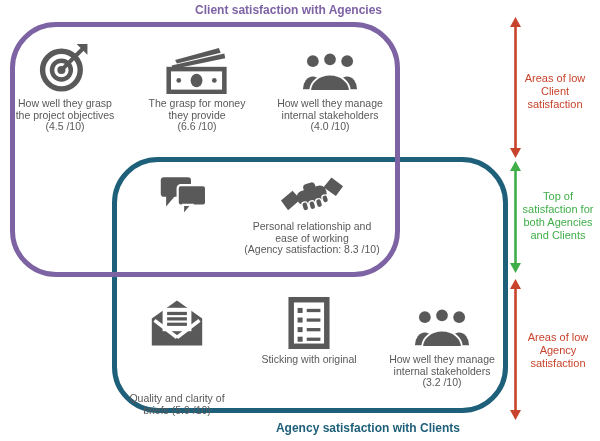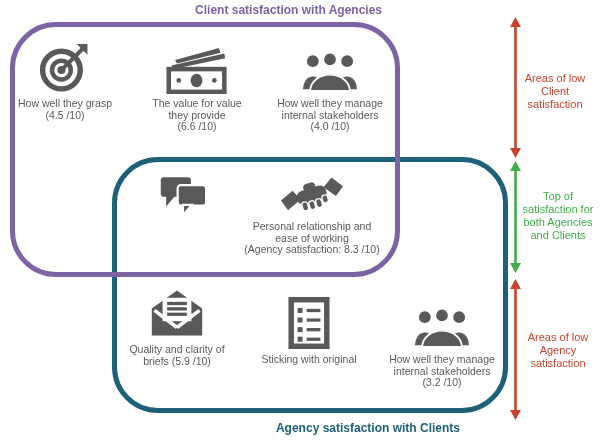--- a/index.html
+++ b/index.html
@@ -52,37 +52,38 @@
         <circle cx="25" cy="33" r="21" fill="none" stroke="currentColor" stroke-width="6"></circle>
         <circle cx="25" cy="33" r="10.5" fill="none" stroke="currentColor" stroke-width="5"></circle>
         <circle cx="25" cy="33" r="4.5" fill="currentColor"></circle>
         <path d="M28 30 L48 10" stroke="currentColor" stroke-width="4.5" fill="none" stroke-linecap="round"></path>
         <polygon points="25,33 34,27 31,24" fill="currentColor"></polygon>
         <polygon points="42,4 54,4 54,16" fill="currentColor"></polygon>
       </svg>
     </div>
     <div class="label">
       <span>How well they grasp</span>
+      <span>the project objectives</span>
       <span>(4.5 /10)</span>
     </div>
   </div>
 
   <div class="item" style="left:136px; top:32px; width:122px;">
     <div class="icon-box" style="height:62px;">
       <svg width="62" height="48" viewBox="0 0 68 52">
         <polygon points="10,15 58,2 60,7 12,19" fill="currentColor"></polygon>
         <polygon points="6,21 64,8 65,13 8,25" fill="currentColor"></polygon>
         <rect x="3" y="25" width="61" height="25" fill="#fff" stroke="currentColor" stroke-width="5"></rect>
         <ellipse cx="33.5" cy="37.5" rx="6.5" ry="7.5" fill="currentColor"></ellipse>
         <circle cx="14" cy="37.5" r="2.6" fill="currentColor"></circle>
         <circle cx="53" cy="37.5" r="2.6" fill="currentColor"></circle>
       </svg>
     </div>
     <div class="label">
-      <span>The value for value</span>
+      <span>The grasp for money</span>
       <span>they provide</span>
       <span>(6.6 /10)</span>
     </div>
   </div>
 
   <div class="item" style="left:266px; top:32px; width:128px;">
     <div class="icon-box" style="height:62px;">
       <svg width="56" height="44" viewBox="0 0 62 46">
         <circle cx="12" cy="11" r="6.5" fill="currentColor"></circle>
         <circle cx="50" cy="11" r="6.5" fill="currentColor"></circle>
@@ -131,21 +132,21 @@
         </g>
       </svg>
     </div>
     <div class="label">
       <span>Personal relationship and</span>
       <span>ease of working</span>
       <span>(Agency satisfaction: 8.3 /10)</span>
     </div>
   </div>
 
-  <div class="item" style="left:115px; top:278px; width:124px;">
+  <div class="item" style="left:115px; top:288px; width:124px;gap:39px;">
     <div class="icon-box" style="height:62px;">
       <svg width="54" height="52" viewBox="0 0 60 56">
         <polygon points="2,22 30,2 58,22 58,52 2,52" fill="currentColor"></polygon>
         <rect x="14" y="10" width="32" height="26" fill="#fff"></rect>
         <rect x="19" y="14.5" width="22" height="3.6" fill="currentColor"></rect>
         <rect x="19" y="20.5" width="22" height="3.6" fill="currentColor"></rect>
         <rect x="19" y="26.5" width="22" height="3.6" fill="currentColor"></rect>
         <path d="M5 24 L30 43 M55 24 L30 43" stroke="#fff" stroke-width="4" fill="none"></path>
       </svg>
     </div>

